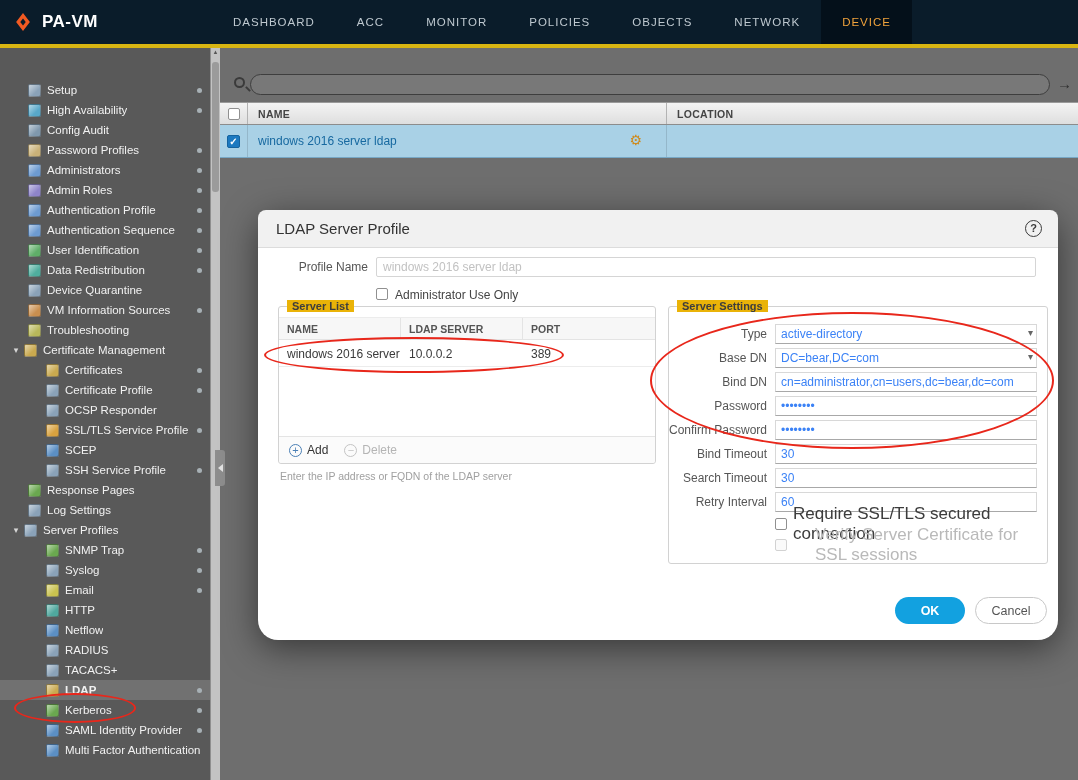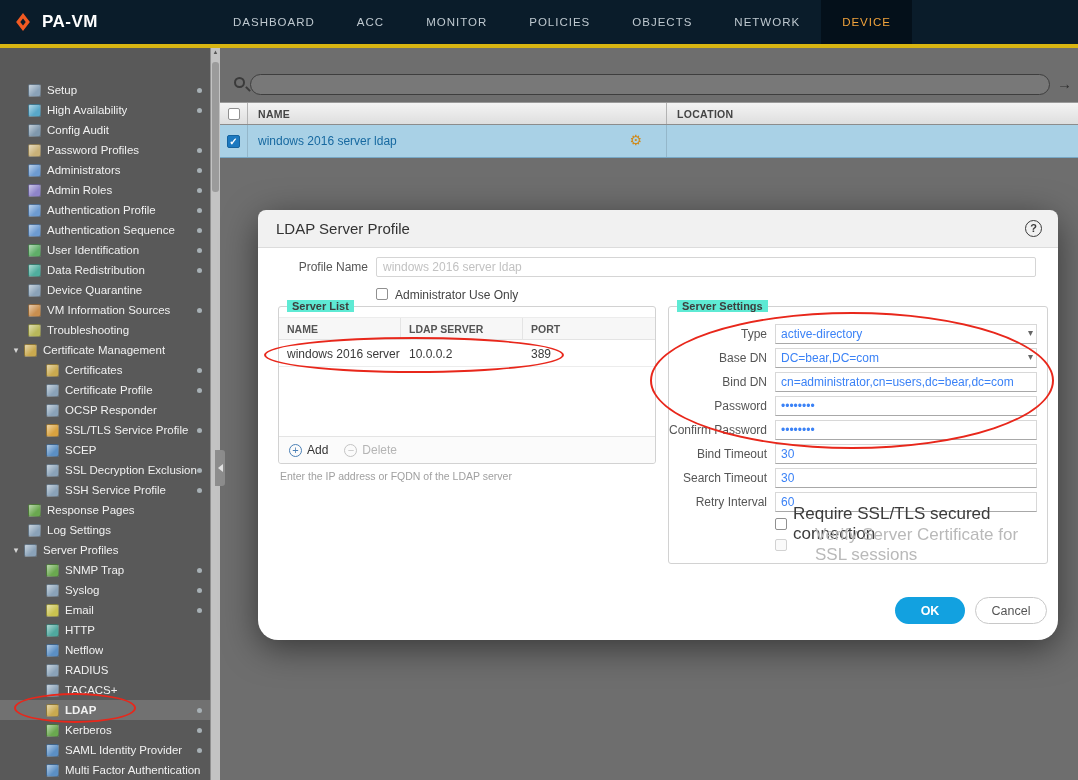--- a/index.html
+++ b/index.html
@@ -65,21 +65,21 @@
   .dlg-title { position:absolute; left:18px; top:0; line-height:38px; font-size:15px; color:#333; }
   .help { position:absolute; right:16px; top:10px; width:17px; height:17px; border:1.6px solid #3a3a3a; border-radius:50%; font-size:11px; font-weight:bold; color:#3a3a3a; text-align:center; line-height:14px; cursor:pointer; }
   .dlg-body { position:absolute; left:0; top:38px; width:100%; height:392px; }
 
   .pn-label { position:absolute; left:0; top:12px; width:110px; text-align:right; font-size:12px; color:#555; }
   .pn-input { position:absolute; left:118px; top:9px; width:660px; height:20px; border:1px solid #d5d5d5; border-radius:2px; padding:0 6px; font:12px "Liberation Sans",sans-serif; color:#c2c2c2; background:#fff; }
   .admin-cb { position:absolute; left:118px; top:40px; }
   .admin-label { position:absolute; left:137px; top:40px; font-size:12px; color:#444; }
 
   .fs { position:absolute; border:1px solid #d2d2d2; border-radius:3px; background:#fff; }
-  .legend { position:absolute; top:-7px; left:8px; background:#5eead4; padding:0 5px; font-size:11px; font-weight:bold; color:#3d3d3d; }
+  .legend { position:absolute; top:-7px; left:8px; background:#eab308; padding:0 5px; font-size:11px; font-weight:bold; color:#3d3d3d; }
   .fs-servers { left:20px; top:58px; width:378px; height:158px; }
   .sl-head { position:absolute; left:0; top:10px; width:100%; height:23px; display:flex; background:#f7f7f7; border-top:1px solid #ececec; border-bottom:1px solid #e4e4e4; font-size:10.5px; font-weight:bold; color:#555; align-items:center; }
   .c1 { width:122px; flex:none; padding-left:8px; border-right:1px solid #e4e4e4; height:100%; display:flex; align-items:center; }
   .c2 { width:122px; flex:none; padding-left:8px; border-right:1px solid #e4e4e4; height:100%; display:flex; align-items:center; }
   .c3 { flex:1; padding-left:8px; height:100%; display:flex; align-items:center; }
   .sl-rows { position:absolute; left:0; top:34px; width:100%; }
   .sl-row { height:26px; display:flex; border-bottom:1px solid #ececec; font-size:12px; color:#3a3a3a; cursor:pointer; }
   .sl-row .c1, .sl-row .c2 { border-right:none; }
   .sl-foot { position:absolute; left:0; bottom:0; width:100%; height:27px; border-top:1px solid #e4e4e4; background:#fbfbfb; display:flex; align-items:center; gap:16px; padding-left:10px; border-radius:0 0 3px 3px; }
   .addbtn, .delbtn { display:flex; align-items:center; gap:5px; font-size:12px; cursor:pointer; }
@@ -270,26 +270,20 @@
         <span class="sdot show"></span>
       </div>
 
       <div class="side-item" data-level="child">
 
         <span class="sicon" style="background-color: rgb(91, 143, 196);"></span>
         <span class="slabel">SCEP</span>
 
       </div>
 
-      <div class="side-item" data-level="child">
-
-        <span class="sicon" style="background-color: rgb(138, 162, 184);"></span>
-        <span class="slabel">SSL Decryption Exclusion</span>
-        <span class="sdot show"></span>
-      </div>
 
       <div class="side-item" data-level="child">
 
         <span class="sicon" style="background-color: rgb(138, 162, 184);"></span>
         <span class="slabel">SSH Service Profile</span>
         <span class="sdot show"></span>
       </div>
 
       <div class="side-item" data-level="root">
 

